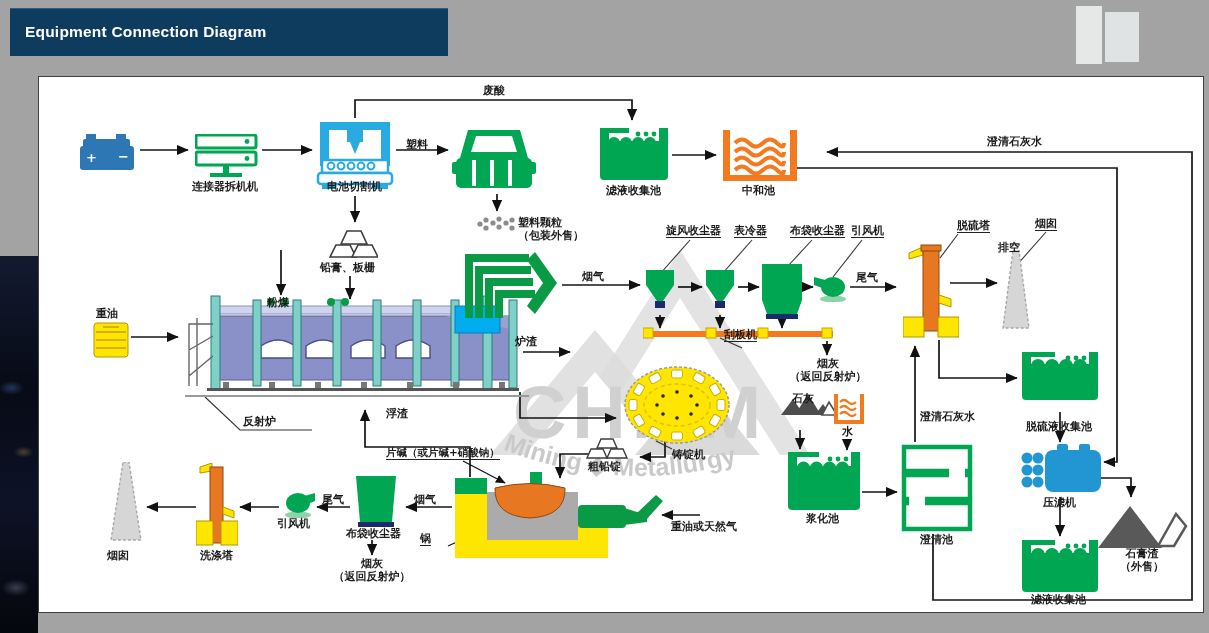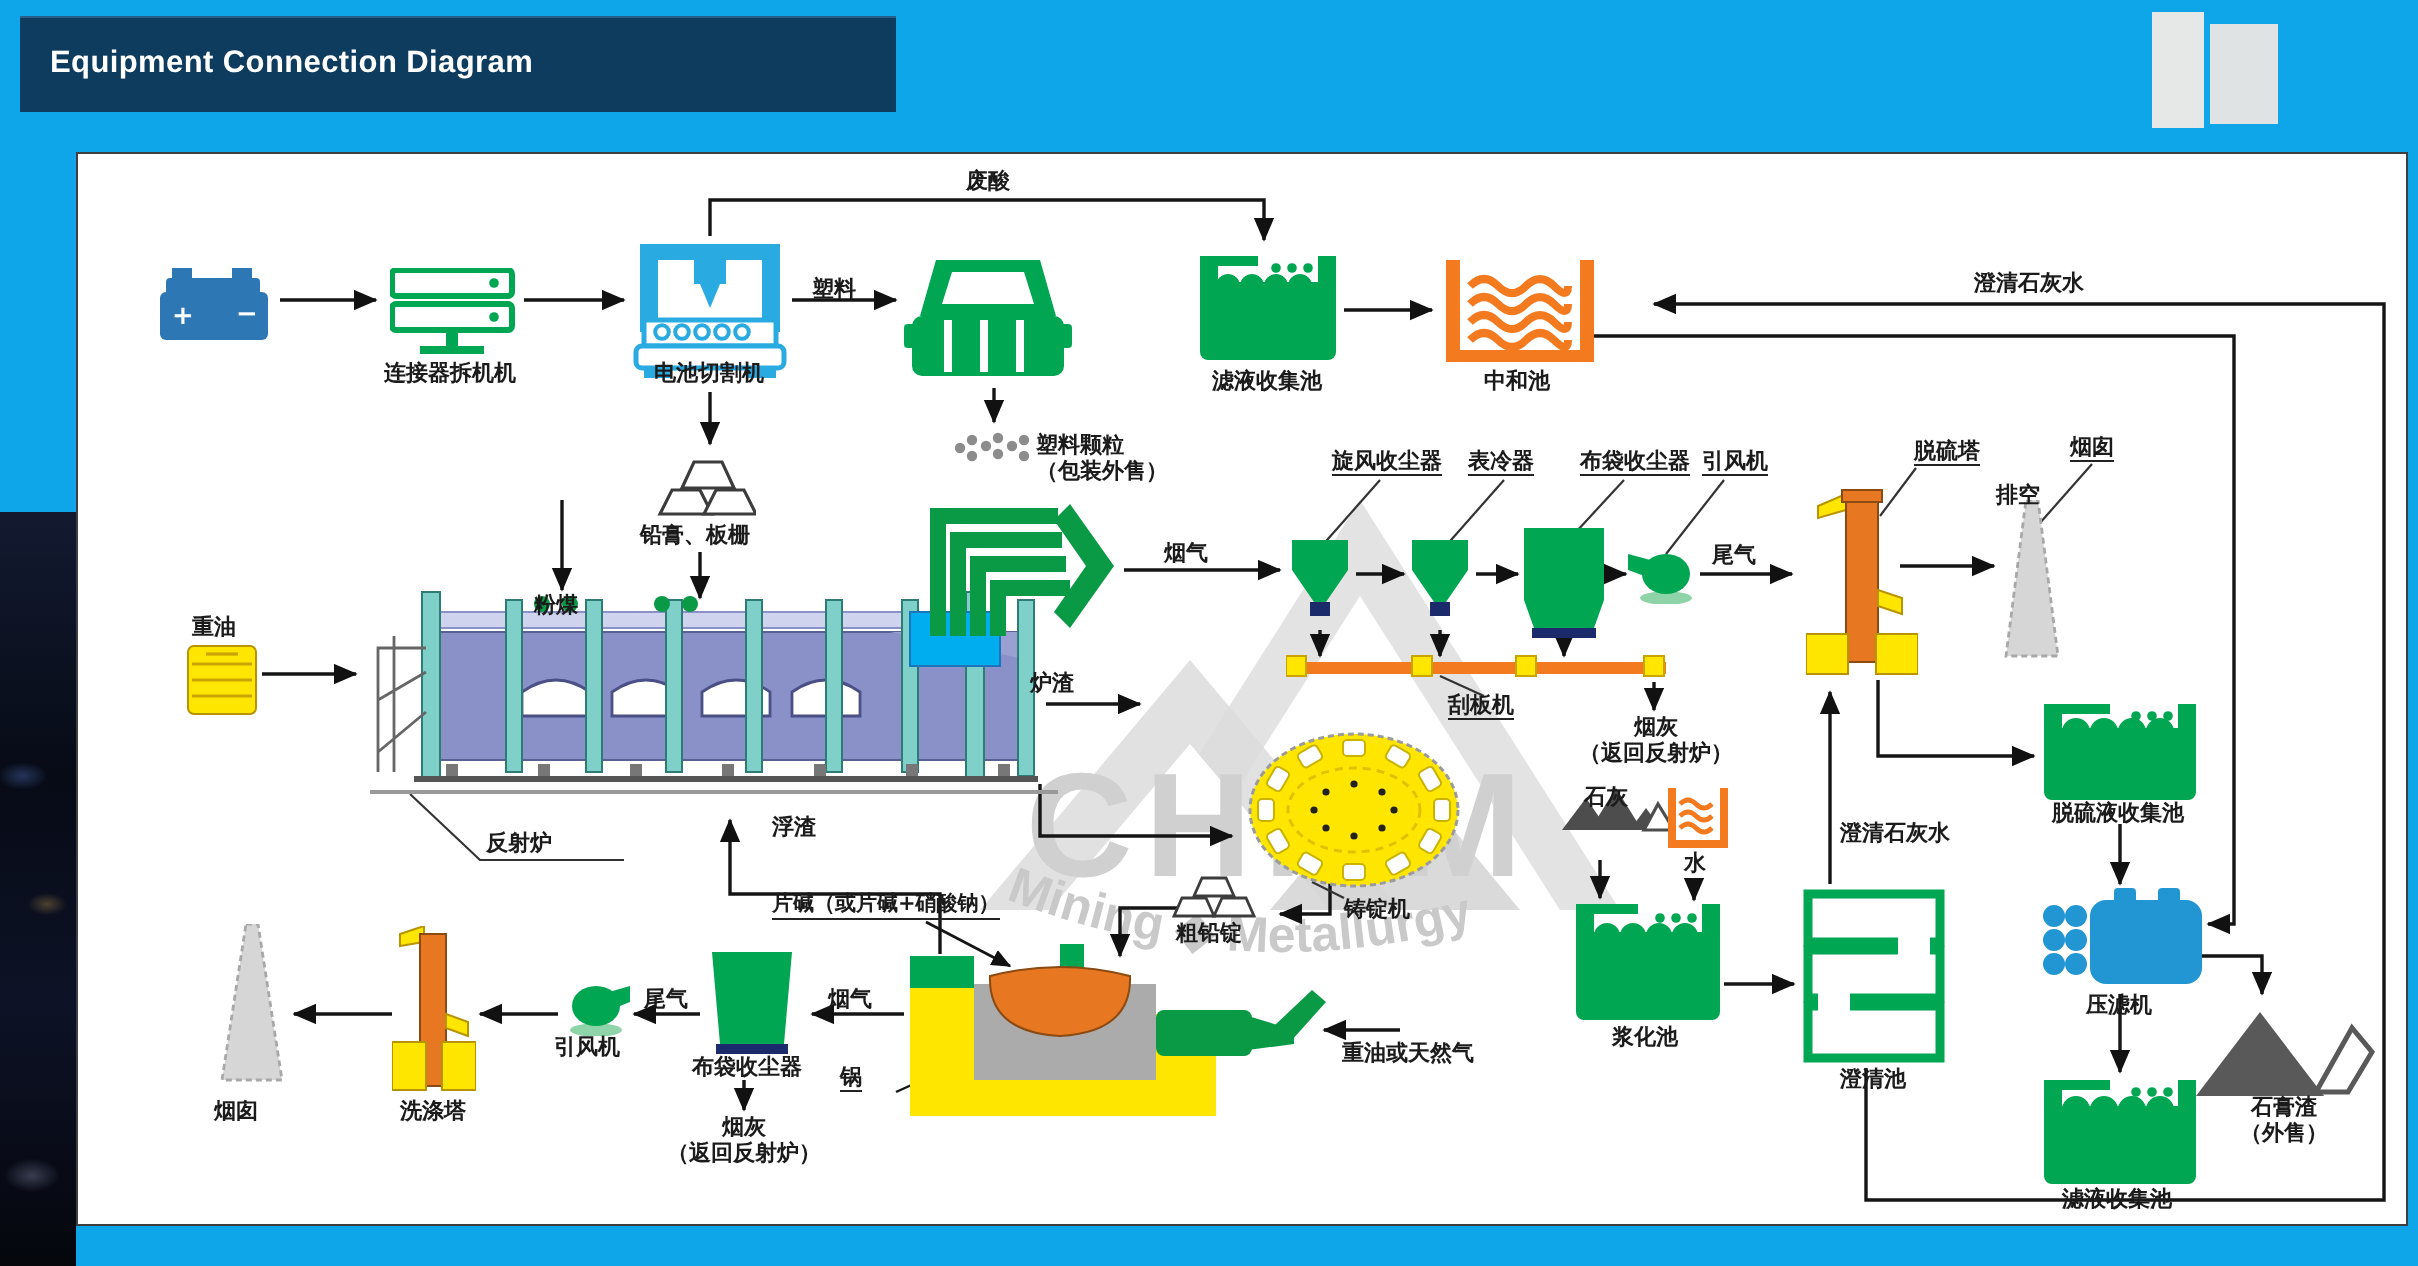--- a/index.html
+++ b/index.html
@@ -1,16 +1,16 @@
 <!DOCTYPE html>
 <html><head>
 <meta charset="utf-8">
 <style>
   html,body{margin:0;padding:0;}
-  #page{position:relative;width:1209px;height:633px;background:#0ea5e9;overflow:hidden;
+  #page{position:relative;width:1209px;height:633px;background:#a3a3a3;overflow:hidden;
         font-family:"DejaVu Sans",sans-serif;}
   #titlebar{position:absolute;left:10px;top:8px;width:438px;height:48px;background:#0d3c5e;
         box-shadow:inset 0 1px 0 #2a5e88;}
   #titlebar .t{color:#fff;font:700 15.5px/48px "Liberation Sans",sans-serif;padding-left:15px;letter-spacing:.2px;}
   #canvas{position:absolute;left:38px;top:76px;width:1166px;height:537px;background:#fff;border:1.5px solid #3f3f3f;box-sizing:border-box;}
   #photostrip{position:absolute;left:0;top:256px;width:38px;height:377px;z-index:5;
      background:
        radial-gradient(18px 10px at 30% 35%, rgba(90,130,220,.35), transparent 70%),
        radial-gradient(14px 8px at 62% 52%, rgba(230,180,90,.30), transparent 70%),
        radial-gradient(20px 12px at 42% 88%, rgba(200,210,255,.25), transparent 70%),
@@ -509,40 +509,40 @@
   <div class="lbl" style="left:515px;top:335px">炉渣</div>
   <div class="lbl" style="left:386px;top:407px">浮渣</div>
   <div class="lbl ul" style="left:666px;top:224px">旋风收尘器</div>
   <div class="lbl ul" style="left:734px;top:224px">表冷器</div>
   <div class="lbl ul" style="left:790px;top:224px">布袋收尘器</div>
   <div class="lbl ul" style="left:851px;top:224px">引风机</div>
   <div class="lbl" style="left:856px;top:271px">尾气</div>
   <div class="lbl ul" style="left:957px;top:219px">脱硫塔</div>
   <div class="lbl" style="left:998px;top:241px">排空</div>
   <div class="lbl ul" style="left:1035px;top:217px">烟囱</div>
-  <div class="lbl ul" style="left:724px;top:346px">刮板机</div>
+  <div class="lbl ul" style="left:724px;top:328px">刮板机</div>
   <div class="lbl ctr" style="left:780px;top:357px;width:96px">烟灰
 （返回反射炉）</div>
   <div class="lbl" style="left:672px;top:448px">铸锭机</div>
   <div class="lbl" style="left:588px;top:460px">粗铅锭</div>
   <div class="lbl ul sm" style="left:371px;top:446px">片碱（或片碱+硝酸钠）</div>
   <div class="lbl ul" style="left:420px;top:532px">锅</div>
   <div class="lbl" style="left:671px;top:520px">重油或天然气</div>
   <div class="lbl" style="left:414px;top:493px">烟气</div>
   <div class="lbl" style="left:346px;top:527px">布袋收尘器</div>
   <div class="lbl ctr" style="left:317px;top:557px;width:110px">烟灰
 （返回反射炉）</div>
   <div class="lbl" style="left:322px;top:493px">尾气</div>
   <div class="lbl" style="left:277px;top:517px">引风机</div>
   <div class="lbl" style="left:200px;top:549px">洗涤塔</div>
   <div class="lbl" style="left:107px;top:549px">烟囱</div>
   <div class="lbl" style="left:792px;top:392px">石灰</div>
   <div class="lbl" style="left:842px;top:425px">水</div>
   <div class="lbl" style="left:806px;top:512px">浆化池</div>
   <div class="lbl" style="left:920px;top:533px">澄清池</div>
   <div class="lbl" style="left:920px;top:410px">澄清石灰水</div>
-  <div class="lbl" style="left:1026px;top:400px">脱硫液收集池</div>
+  <div class="lbl" style="left:1026px;top:420px">脱硫液收集池</div>
   <div class="lbl" style="left:1043px;top:496px">压滤机</div>
   <div class="lbl ctr" style="left:1110px;top:547px;width:64px">石膏渣
 （外售）</div>
   <div class="lbl" style="left:1031px;top:593px">滤液收集池</div>
 
 </div>
 
 </body></html>

